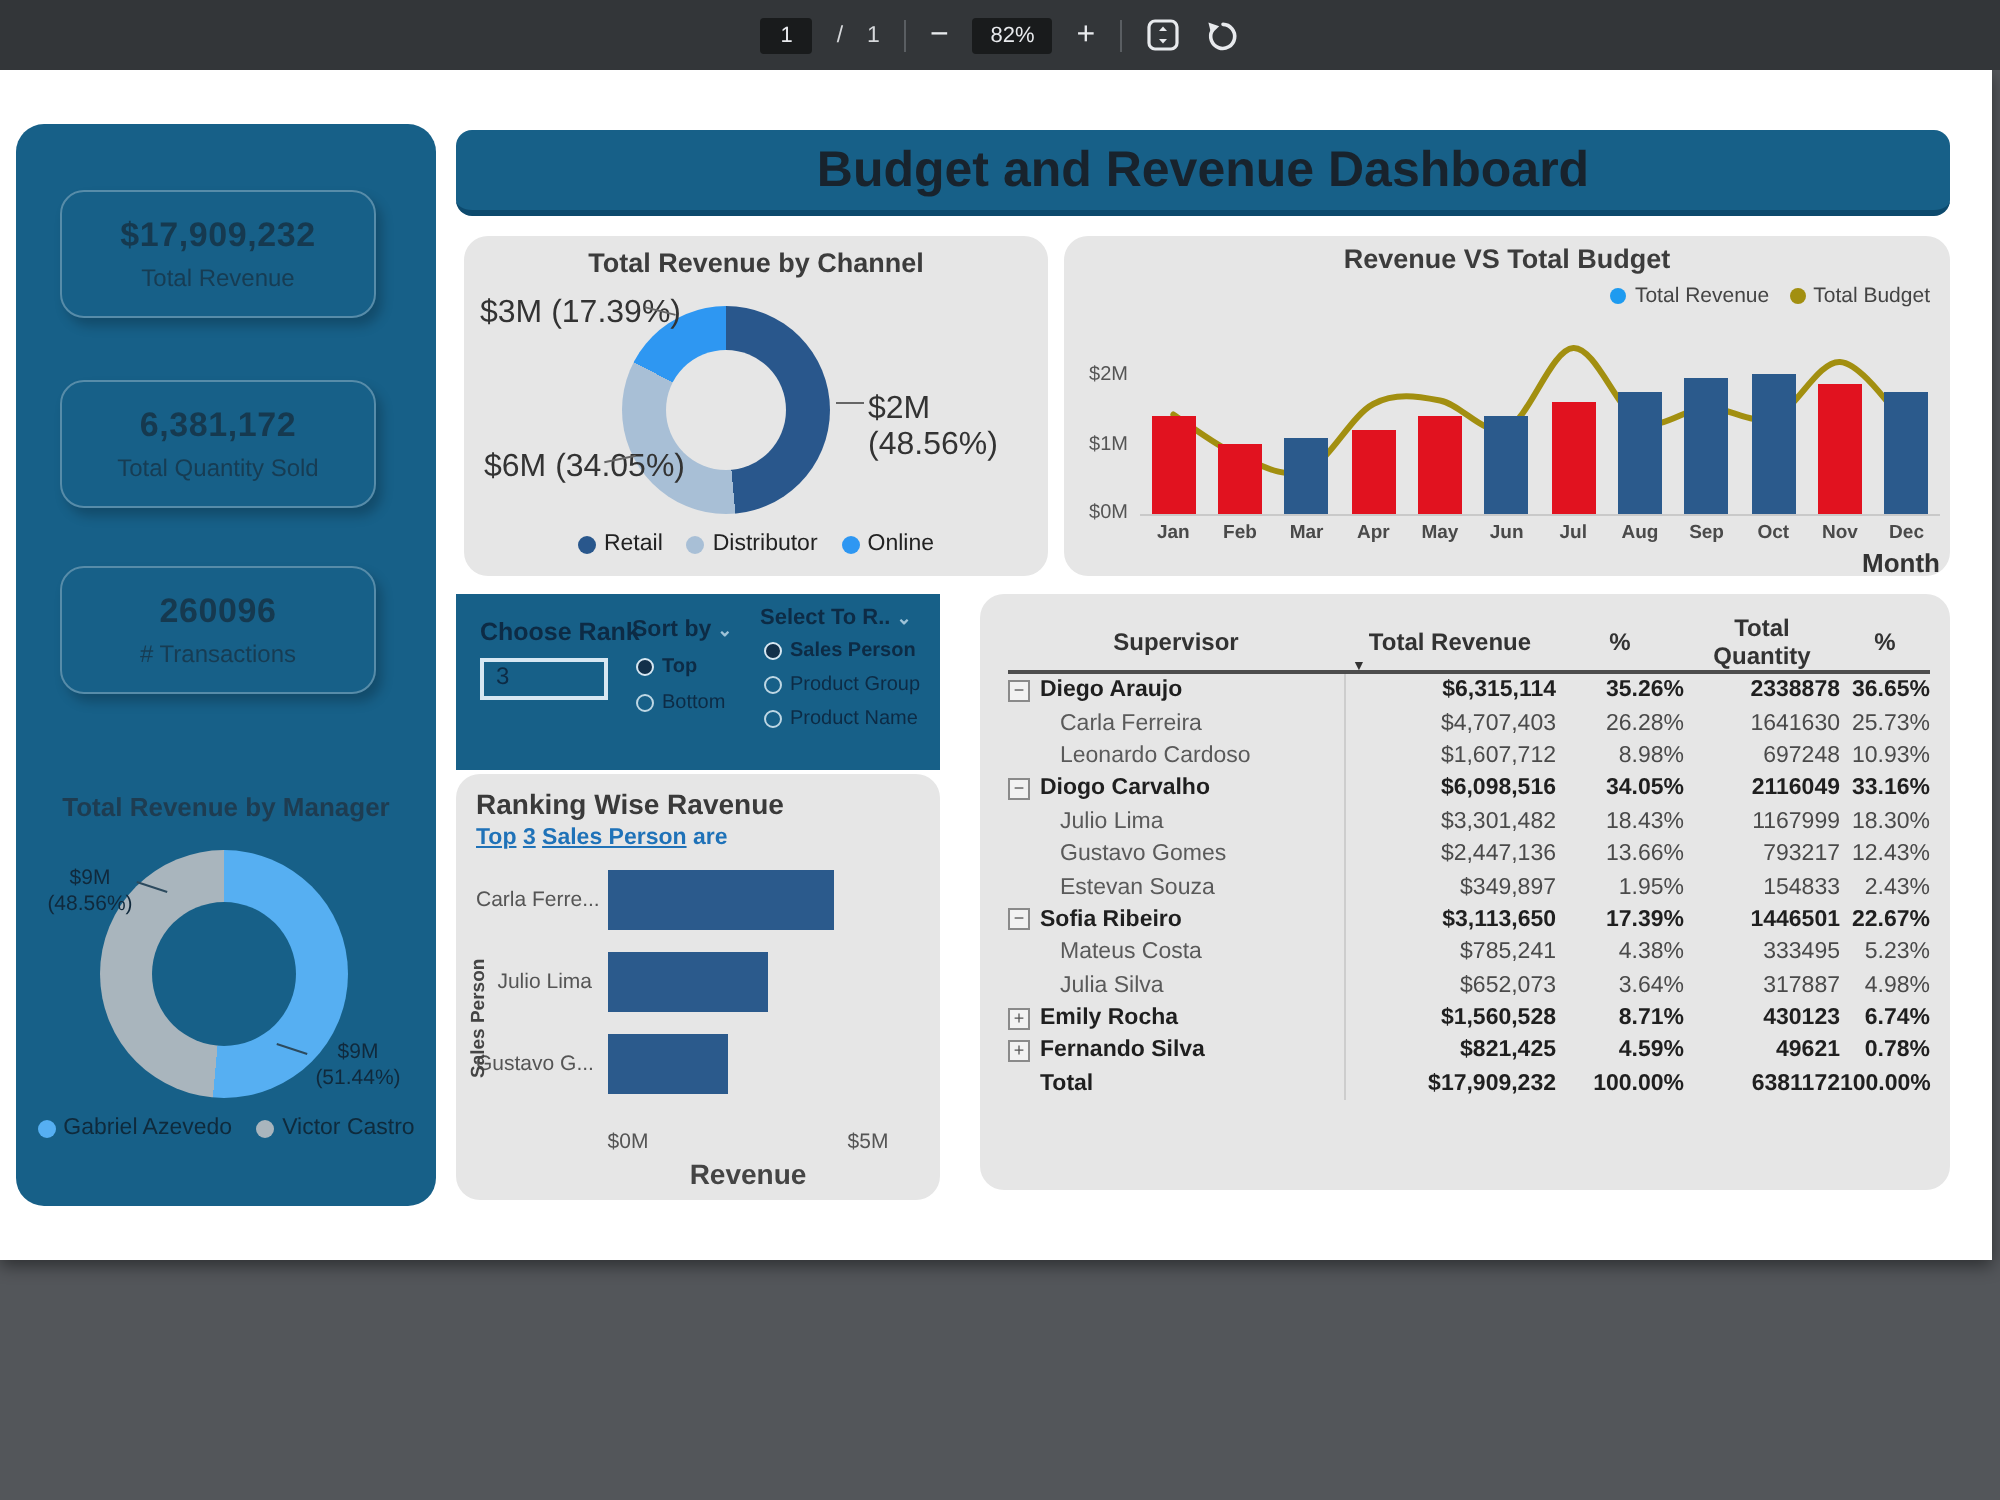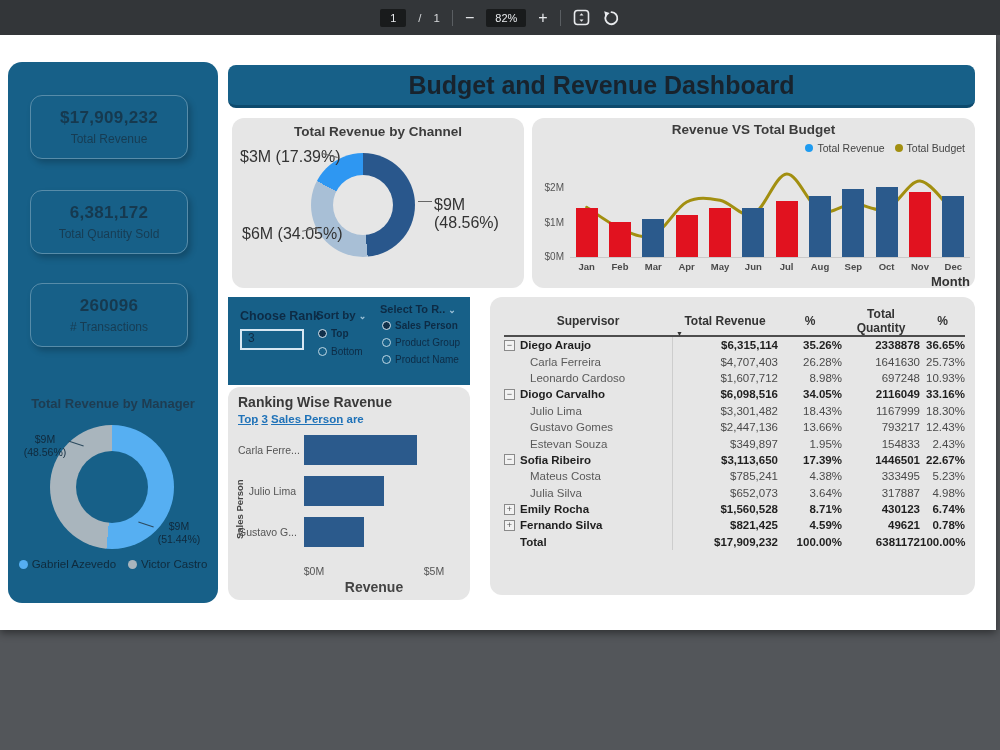--- a/index.html
+++ b/index.html
@@ -181,24 +181,38 @@
 
   <div class="hdr">
     <div class="hdr-title">Budget and Revenue Dashboard</div>
   </div>
 
   <div class="card channel-card">
     <div class="card-title" style="top:6px">Total Revenue by Channel</div>
     <div class="ch-donut" style="background: conic-gradient(rgb(41, 87, 140) 0%, rgb(41, 87, 140) 48.56%, rgb(168, 191, 214) 48.56%, rgb(168, 191, 214) 82.61%, rgb(46, 151, 242) 82.61%, rgb(46, 151, 242) 100%);"></div>
     <div class="ch-lab" style="left:8px; top:30px">$3M (17.39%)</div>
     <div class="ch-line" style="left:90px; top:37px; width:16px; transform:rotate(14deg)"></div>
-    <div class="ch-lab" style="left:202px; top:78px">$9M (48.56%)</div>
+    <div class="ch-lab" style="left:202px; top:78px">$2M (48.56%)</div>
     <div class="ch-line" style="left:186px; top:83px; width:14px"></div>
     <div class="ch-lab" style="left:10px; top:107px">$6M (34.05%)</div>
     <div class="ch-line" style="left:70px; top:111px; width:16px; transform:rotate(-12deg)"></div>
+    <div class="ch-legend">
+      <span class="leg-item">
+        <span class="dot" style="background: rgb(41, 87, 140);"></span>
+        <span>Retail</span>
+      </span>
+      <span class="leg-item">
+        <span class="dot" style="background: rgb(168, 191, 214);"></span>
+        <span>Distributor</span>
+      </span>
+      <span class="leg-item">
+        <span class="dot" style="background: rgb(46, 151, 242);"></span>
+        <span>Online</span>
+      </span>
+    </div>
   </div>
 
   <div class="card budget-card">
     <div class="card-title" style="top:4px">Revenue VS Total Budget</div>
     <div class="bd-legend">
       <span class="leg-item">
         <span class="dot" style="background: rgb(30, 155, 240);"></span>
         <span>Total Revenue</span>
       </span>
       <span class="leg-item">

